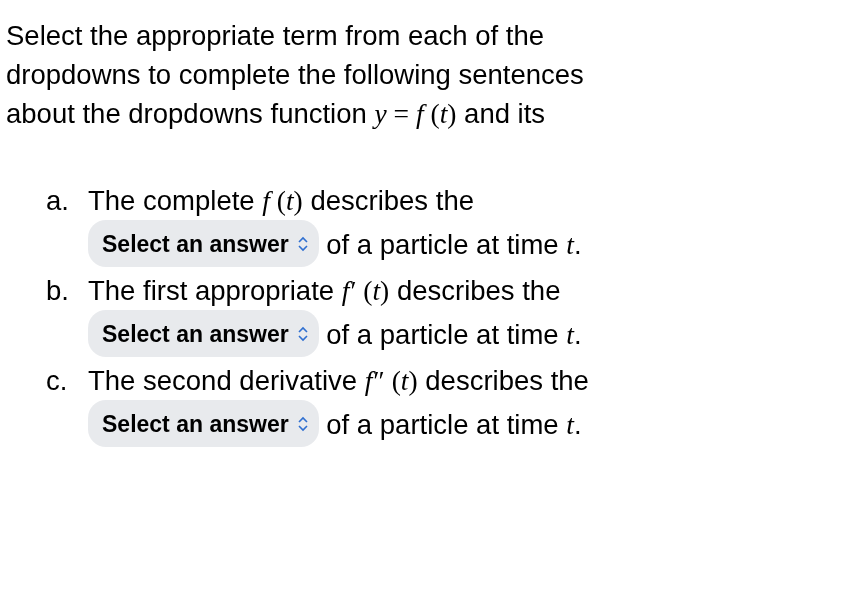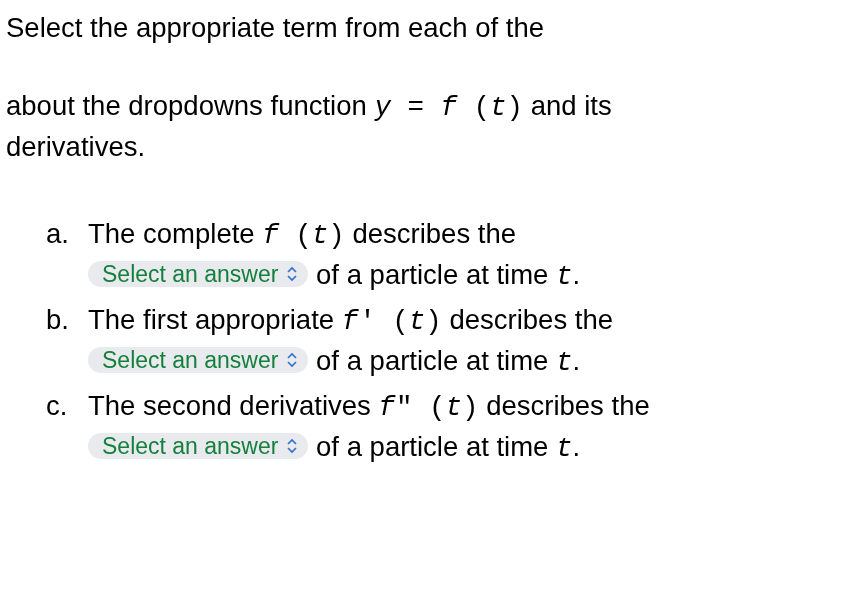--- a/index.html
+++ b/index.html
@@ -5,29 +5,29 @@
   html, body {
     margin: 0;
     padding: 0;
     width: 863px;
     height: 591px;
     background: #fff;
     font-family: "Segoe UI", "Helvetica Neue", Arial, sans-serif;
     color: #000;
   }
   .page {
-    padding: 8px 8px 8px 6px;
+    padding: 16px 8px 8px 6px;
     font-size: 27.5px;
     line-height: 1.42;
   }
   .intro {
     margin-bottom: 48px;
   }
   .math {
-    font-family: Liberation Mono, monospace;
+    font-family: Liberation Serif, serif;
     font-style: italic;
   }
   .math .rm {
     font-style: normal;
   }
   .math .prime {
     font-style: normal;
     margin-left: 1px;
   }
   .math .paren {
@@ -48,47 +48,46 @@
     left: 0;
     top: 0;
   }
   .sel {
     display: inline-flex;
     align-items: center;
     background: #e8eaed;
     border-radius: 18px;
     padding: 0px 10px 0px 14px;
     font-size: 23px;
-    font-weight: 400;
-    color: #15803d;
+    font-weight: 700;
+    color: #000000;
     vertical-align: 2px;
     line-height: 32px;
-    height: 26px;
+    height: 47px;
     cursor: pointer;
     user-select: none;
   }
   .sel .updown {
     margin-left: 8px;
     font-weight: 400;
     font-size: 14px;
     color: #2f6fd0;
     line-height: 1;
   }
   .updown svg { display: block; }
 </style>
 </head>
 <body>
 
 <div class="page">
 
   <div class="intro">
     <span>Select the appropriate term from each of the</span><br>
-    <br>
+    <span>dropdowns to complete the following sentences</span><br>
     <span>about the dropdowns function </span><span class="math"><span>y</span><span class="rm"> = </span><span>f</span><span class="paren"> (</span><span>t</span><span class="paren">)</span></span><span> and its</span><br>
-    <span>derivatives.</span>
   </div>
 
   <ol class="list">
 
     <li>
       <span class="marker">a.</span>
       <span>The complete </span><span class="math"><span>f</span><span class="paren"> (</span><span>t</span><span class="paren">)</span></span><span> describes the</span><br>
       <span class="sel">
         <span>Select an answer</span>
         <span class="updown">
@@ -109,21 +108,21 @@
           <svg width="12" height="16" viewBox="0 0 12 16">
               <path d="M2 6 L6 2 L10 6" fill="none" stroke="#2f6fd0" stroke-width="1.6"></path>
               <path d="M2 10 L6 14 L10 10" fill="none" stroke="#2f6fd0" stroke-width="1.6"></path>
             </svg>
         </span>
       </span><span> of a particle at time </span><span class="math">t</span><span>.</span>
     </li>
 
     <li>
       <span class="marker">c.</span>
-      <span>The second derivatives </span><span class="math"><span>f</span><span class="prime">″</span><span class="paren"> (</span><span>t</span><span class="paren">)</span></span><span> describes the</span><br>
+      <span>The second derivative </span><span class="math"><span>f</span><span class="prime">″</span><span class="paren"> (</span><span>t</span><span class="paren">)</span></span><span> describes the</span><br>
       <span class="sel">
         <span>Select an answer</span>
         <span class="updown">
           <svg width="12" height="16" viewBox="0 0 12 16">
               <path d="M2 6 L6 2 L10 6" fill="none" stroke="#2f6fd0" stroke-width="1.6"></path>
               <path d="M2 10 L6 14 L10 10" fill="none" stroke="#2f6fd0" stroke-width="1.6"></path>
             </svg>
         </span>
       </span><span> of a particle at time </span><span class="math">t</span><span>.</span>
     </li>

